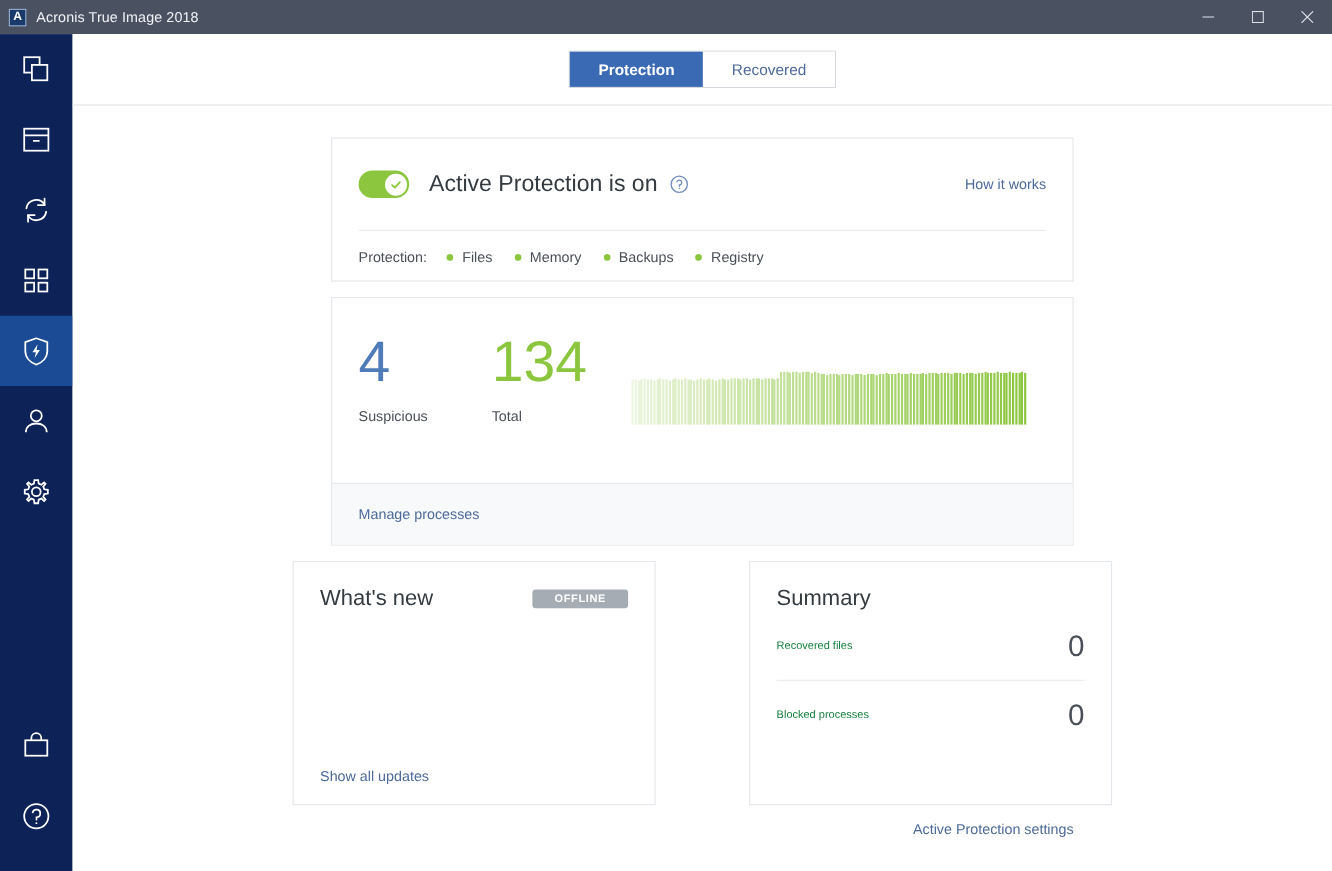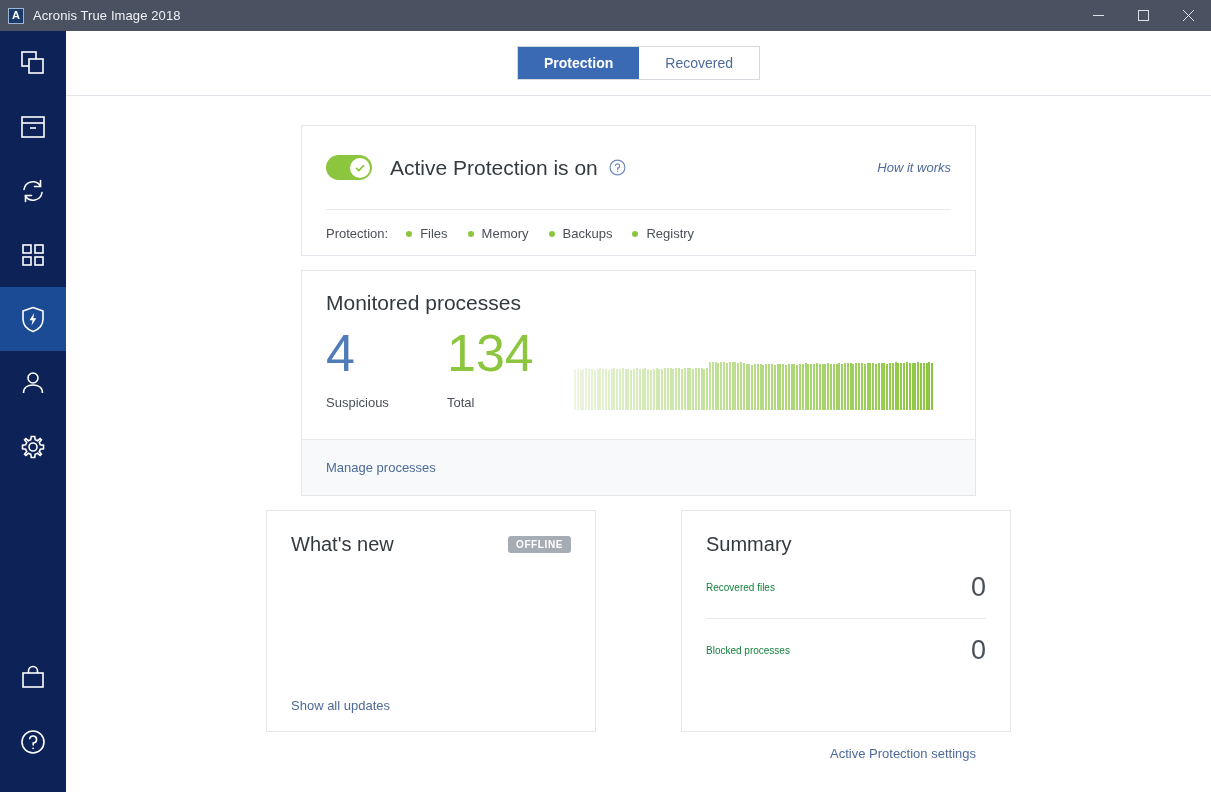--- a/index.html
+++ b/index.html
@@ -102,21 +102,21 @@
   .ap-title {
     margin-left: 18px; font-size: 21px; color: #333a40;
     white-space: nowrap;
   }
   .help-circle {
     margin-left: 11px; width: 17px; height: 17px;
     cursor: pointer;
   }
   .ap-link {
     margin-left: auto; font-size: 13px; color: #4d6a99;
-    cursor: pointer; white-space: nowrap; font-style: italic;
+    cursor: pointer; white-space: nowrap;
   }
   .ap-divider { height: 1px; background: #e8ebee; margin: 0 24px; }
   .ap-bottom {
     height: 47px; padding: 0 24px;
     display: flex; align-items: center;
     font-size: 13px; color: #4a5058;
   }
   .ap-bottom .label { margin-right: 18px; }
   .prot-item { display: flex; align-items: center; margin-right: 20px; }
   .prot-dot {
@@ -166,21 +166,21 @@
     background: #ffffff; border: 1px solid #e3e6ea;
     padding: 22px 24px 0 24px;
     position: relative;
   }
   .sc-head { display: flex; align-items: center; }
   .sc-title { font-size: 20px; color: #333a40; }
   .badge {
     margin-left: auto;
     background: #a6acb4; color: #ffffff;
     font-size: 10px; font-weight: bold; letter-spacing: .6px;
-    padding: 3px 8px; border-radius: 3px;
+    padding: 3px 20px; border-radius: 3px;
   }
   .sc-text {
     margin-top: 24px; font-size: 13.5px; color: #4a5058;
     line-height: 19px;
   }
   .sc-link {
     position: absolute; left: 24px; bottom: 18px;
     font-size: 13px; color: #4d6a99; cursor: pointer;
   }
   .sum-row {
@@ -362,21 +362,20 @@
         </span>
         <span class="prot-item">
           <span class="prot-dot"></span>
           <span>Registry</span>
         </span>
       </div>
     </div>
 
     <div class="card mp-card">
       <div class="mp-body">
-        <div class="mp-title">Monitored processes</div>
         <div class="mp-row">
 
           <div class="stat">
             <div class="num susp">4</div>
             <div class="cap">Suspicious</div>
           </div>
 
           <div class="stat">
             <div class="num total">134</div>
             <div class="cap">Total</div>

